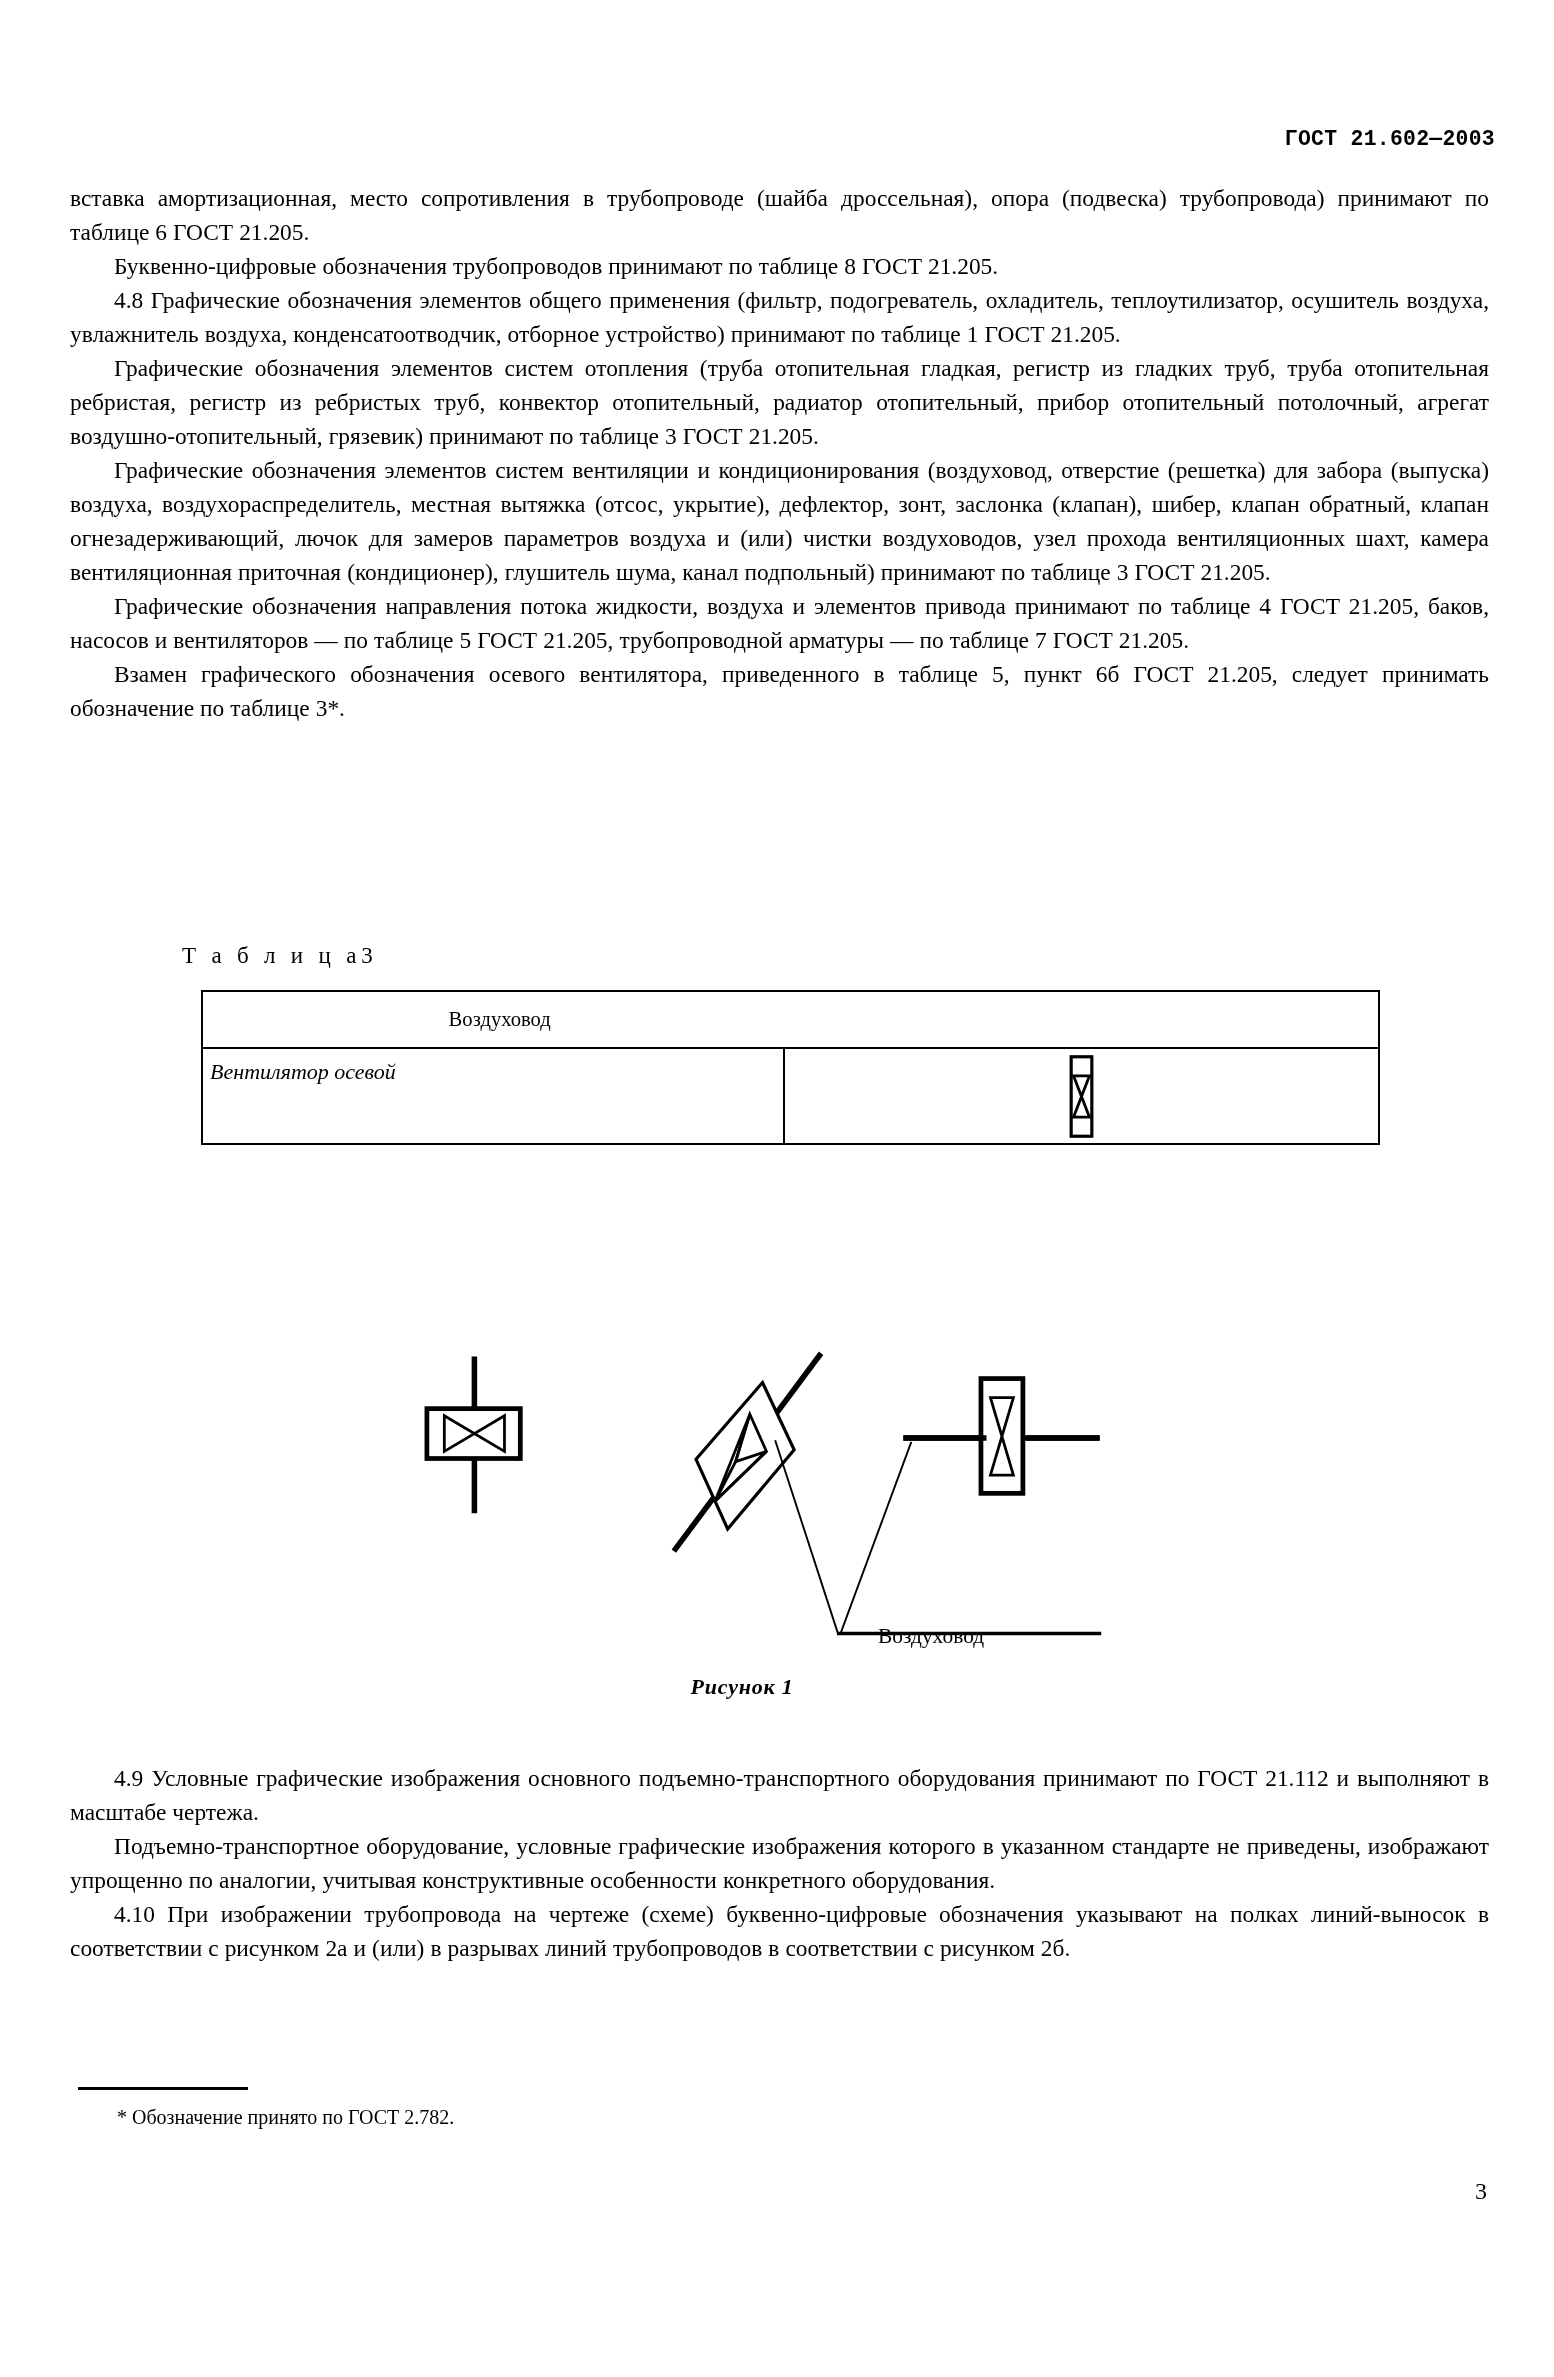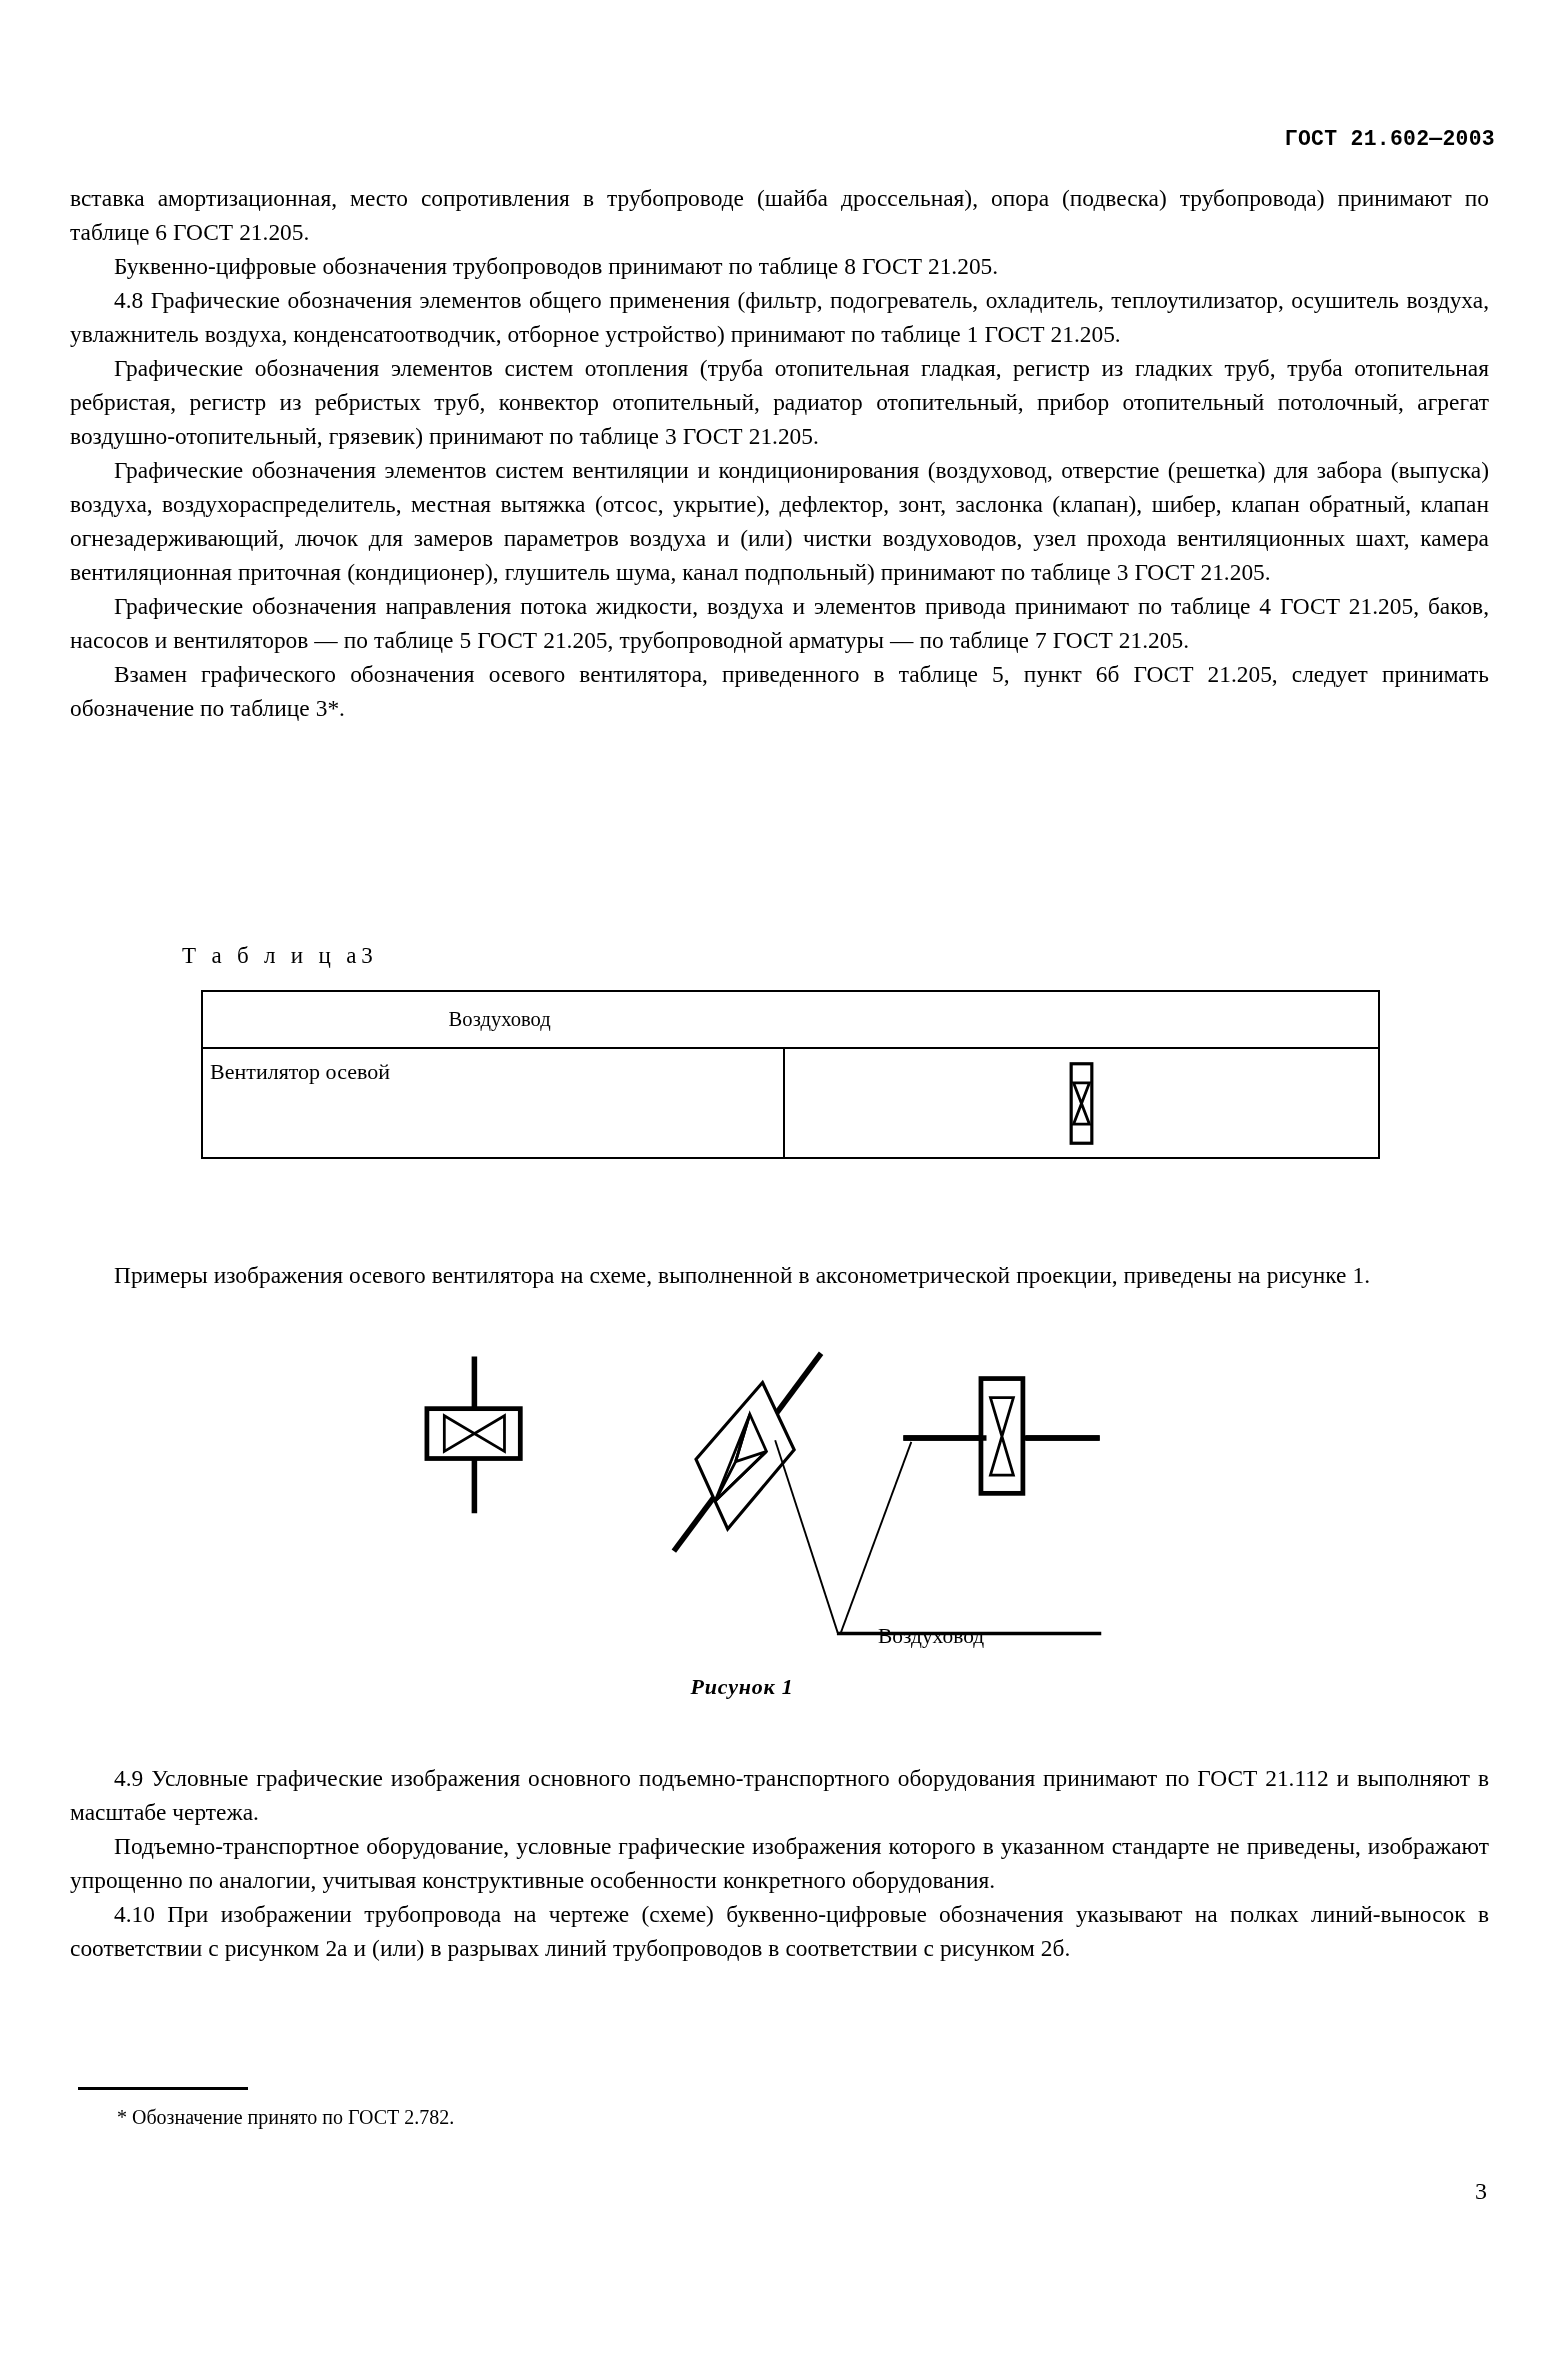--- a/index.html
+++ b/index.html
@@ -95,21 +95,22 @@
     height: 55px;
     display: flex;
     align-items: center;
     justify-content: center;
   }
   .tbl-head .hdr-text {
     font-size: 20.6px;
   }
   .tbl-body .tbl-cell-l,
   .tbl-body .tbl-cell-r {
-    height: 108px;
+    height: 94px;
+    font-style: italic;
   }
   .cell-label {
     position: absolute;
     left: 7.1px;
     top: 9.5px;
     font-size: 22px;
     white-space: nowrap;
   }
   .sym-wrap {
     position: absolute;
@@ -224,23 +225,20 @@
 
           <svg width="35" height="89" viewBox="0 0 44 112">
             <rect x="9" y="6" width="26" height="100" fill="none" stroke="#000" stroke-width="4"></rect>
             <polygon points="12,30 32,30 12,82 32,82" fill="none" stroke="#000" stroke-width="3.5" stroke-linejoin="miter"></polygon>
           </svg>
         </div>
       </div>
     </div>
   </div>
 
-  <div class="fig-intro">
-    <p class="para indent">Примеры изображения осевого вентилятора на схеме, выполненной в аксонометрической проекции, приведены на рисунке 1.</p>
-  </div>
 
   <div class="figure">
     <svg width="792" height="372" viewBox="0 0 1000 470">
 
       <g>
 
         <line x1="148" y1="22" x2="148" y2="220" stroke="#000" stroke-width="7"></line>
 
         <rect x="88" y="88" width="118" height="63" fill="#fff" stroke="#000" stroke-width="6"></rect>
 

